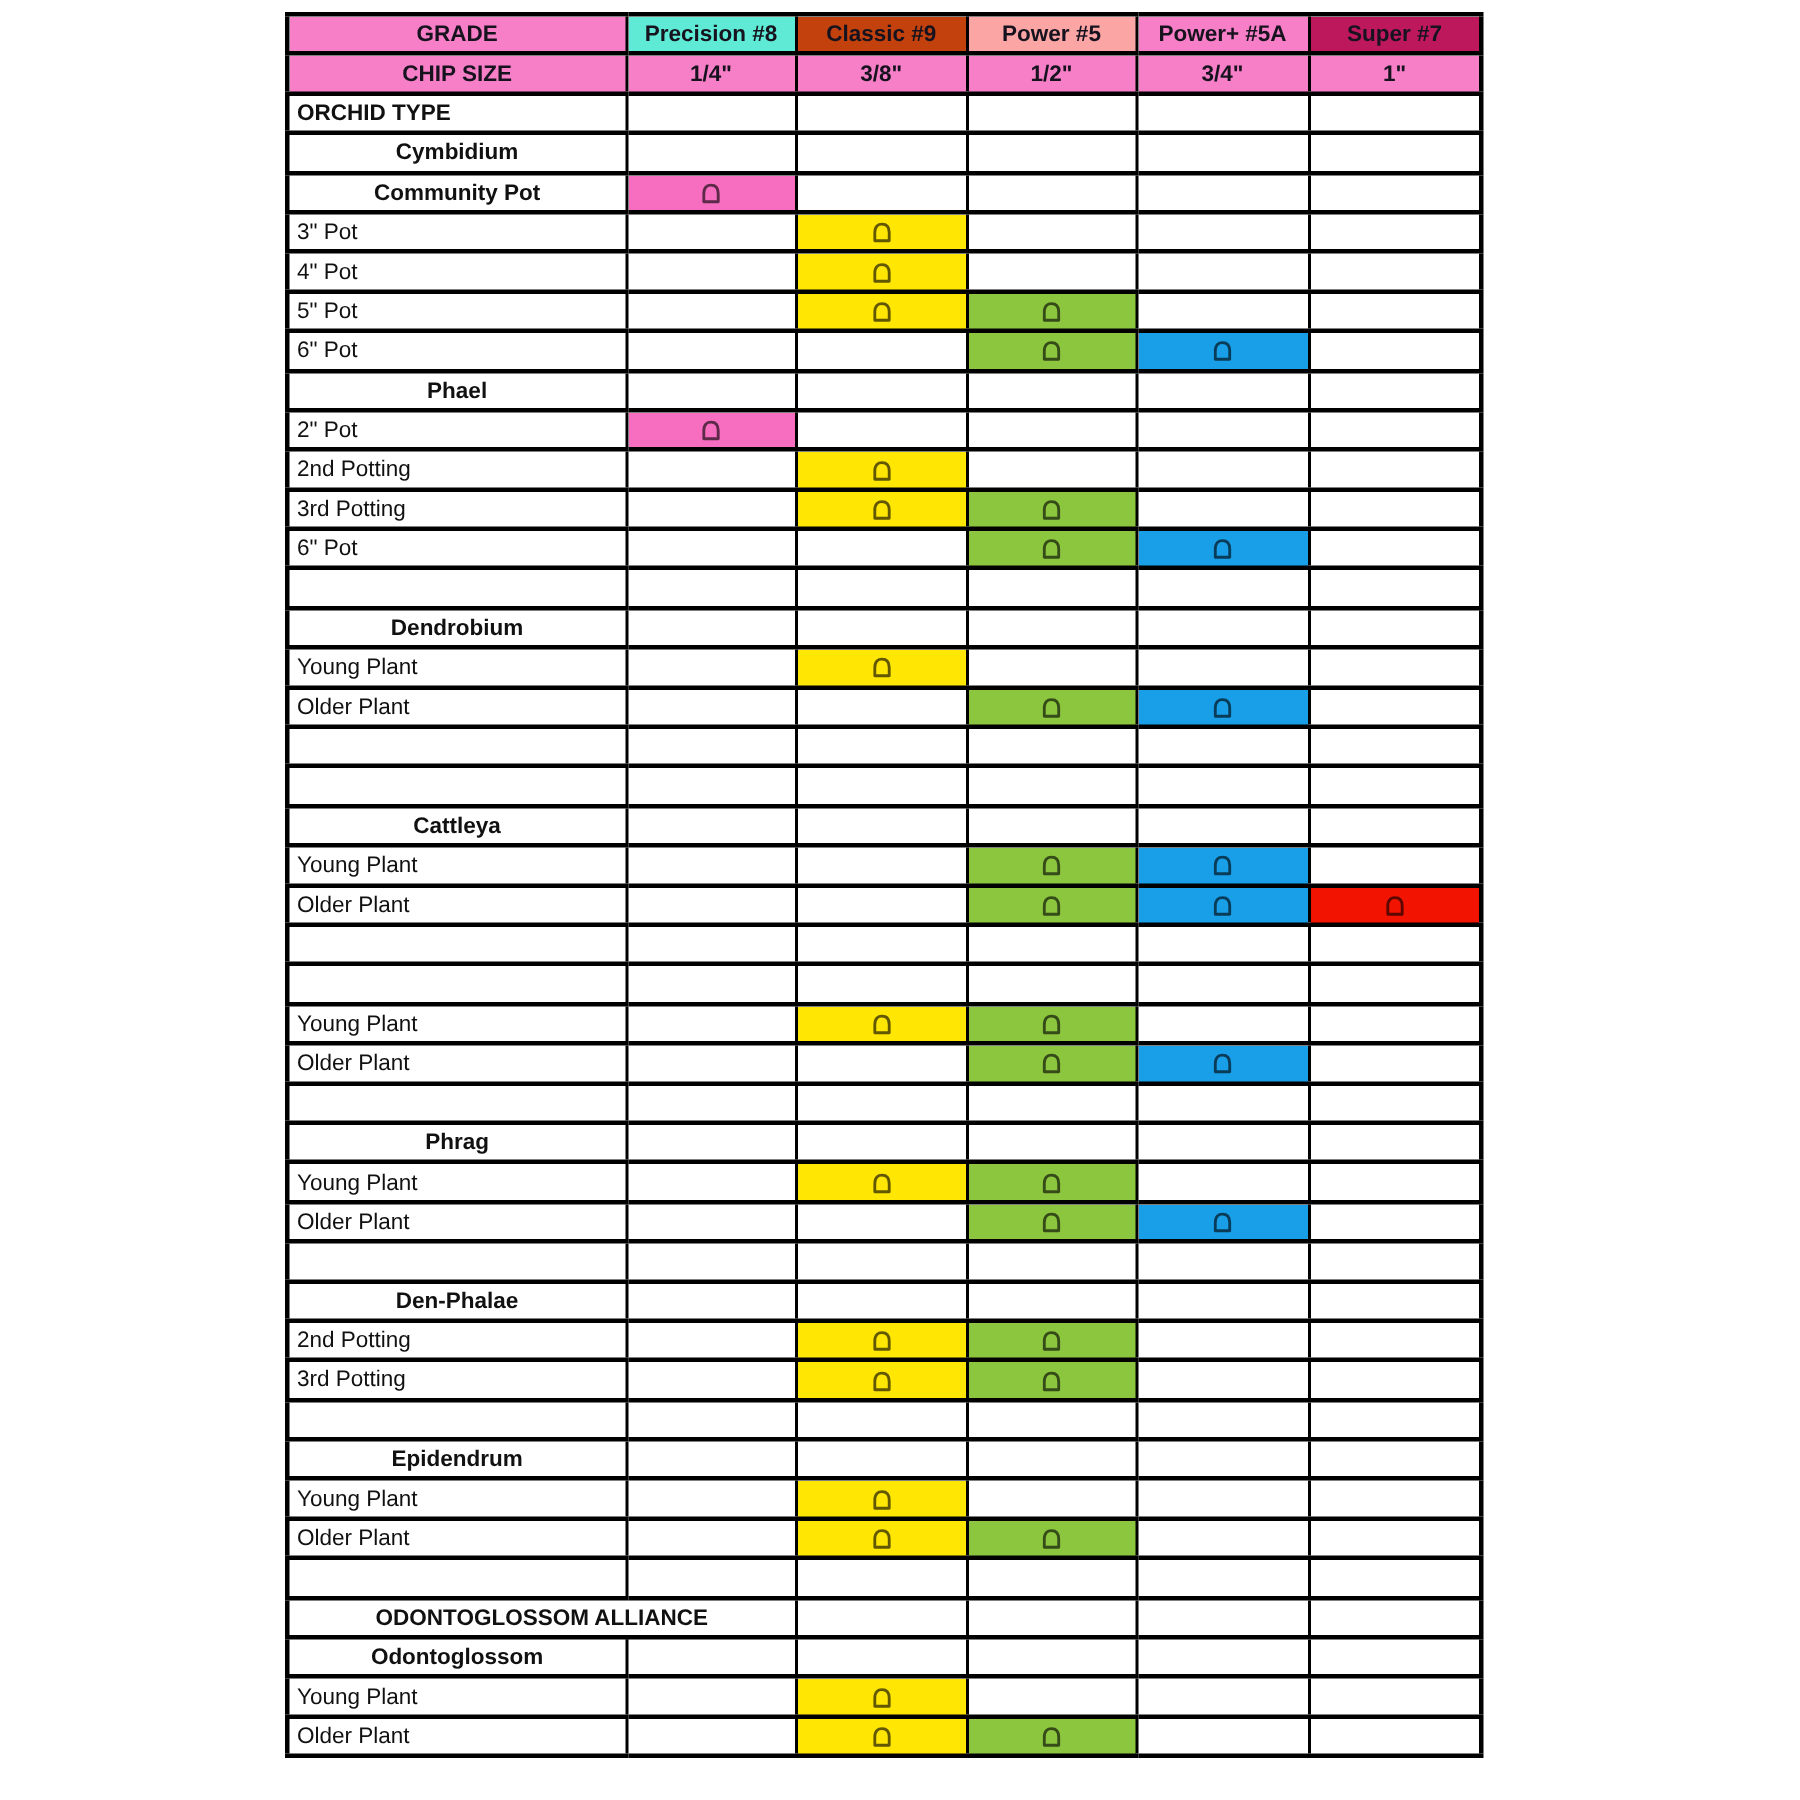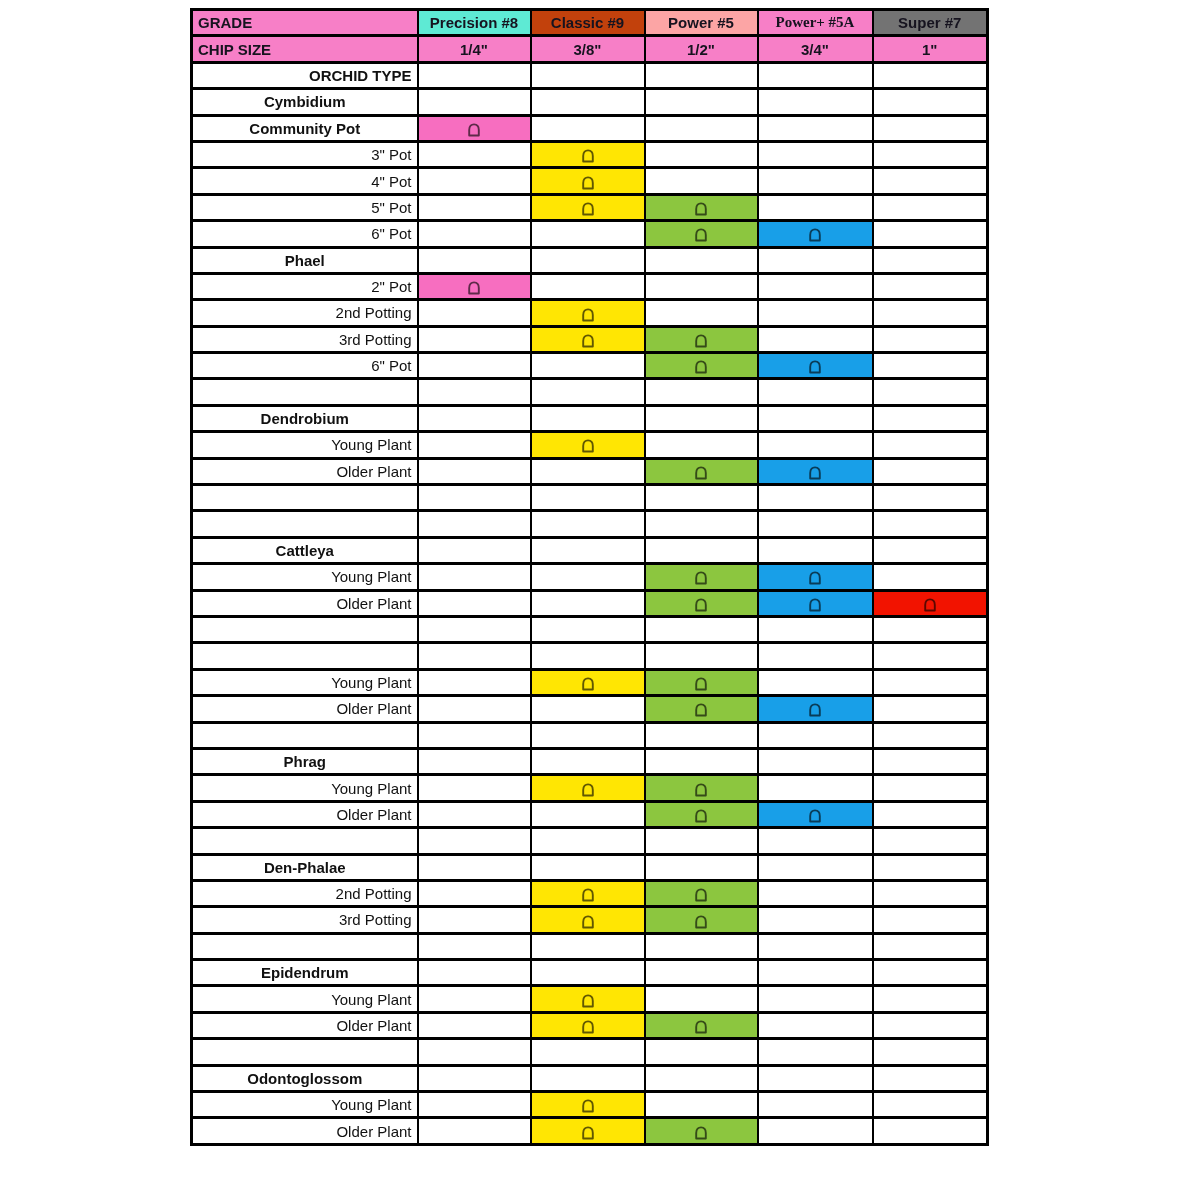--- a/index.html
+++ b/index.html
@@ -31,23 +31,23 @@
     white-space:nowrap;
     overflow:hidden;
     box-sizing:content-box;
     text-align:center;
     vertical-align:middle;
   }
   td.hdr{
     font-weight:700;
     color:#16131f;
   }
-  td.corner{ text-align:left; }
+  td.corner{ text-align:center; }
   td.lbl{ text-align:center; }
-  td.lbl.right{ text-align:right; font-weight:400; }
+  td.lbl.right{ text-align:left; font-weight:400; }
   td.lbl.section{ font-weight:700; }
   td.lbl.bold{ font-weight:700; }
   td.cell{ padding:0; }
   .icon-wrap{
     display:inline-block;
     vertical-align:middle;
     line-height:0;
   }
 </style>
 </head>
@@ -62,22 +62,22 @@
       <col style="width:113px">
       <col style="width:115px">
       <col style="width:115px">
     </colgroup>
     <tbody id="grid-body">
         <tr>
           <td class="hdr corner" style="background-color: rgb(247, 127, 199);">GRADE</td>
           <td class="hdr" style="background-color: #5eead4;">Precision #8</td>
           <td class="hdr" style="background-color: #c2410c;">Classic #9</td>
           <td class="hdr" style="background-color: #fca5a5;">Power #5</td>
-          <td class="hdr" style="background-color: rgb(247, 127, 199); font-family: Liberation Serif, serif;">Power+ #5A</td>
-          <td class="hdr" style="background-color: #737373;">Super #7</td>
+          <td class="hdr" style="background-color: rgb(247, 127, 199);">Power+ #5A</td>
+          <td class="hdr" style="background-color: #be185d;">Super #7</td>
         </tr>
         <tr>
           <td class="hdr corner" style="background-color: rgb(247, 127, 199);">CHIP SIZE</td>
           <td class="hdr" style="background-color: rgb(247, 127, 199);">1/4"</td>
           <td class="hdr" style="background-color: rgb(247, 127, 199);">3/8"</td>
           <td class="hdr" style="background-color: rgb(247, 127, 199);">1/2"</td>
           <td class="hdr" style="background-color: rgb(247, 127, 199);">3/4"</td>
           <td class="hdr" style="background-color: rgb(247, 127, 199);">1"</td>
         </tr>
         <tr>
@@ -450,20 +450,27 @@
         </tr>
         <tr>
           <td class="lbl"></td>
           <td class="cell"></td>
           <td class="cell"></td>
           <td class="cell"></td>
           <td class="cell"></td>
           <td class="cell"></td>
         </tr>
         <tr>
+          <td class="lbl section" colspan="2">ODONTOGLOSSOM ALLIANCE</td>
+          <td class="cell"></td>
+          <td class="cell"></td>
+          <td class="cell"></td>
+          <td class="cell"></td>
+        </tr>
+        <tr>
           <td class="lbl section">Odontoglossom</td>
           <td class="cell"></td>
           <td class="cell"></td>
           <td class="cell"></td>
           <td class="cell"></td>
           <td class="cell"></td>
         </tr>
         <tr>
           <td class="lbl right">Young Plant</td>
           <td class="cell"></td>

